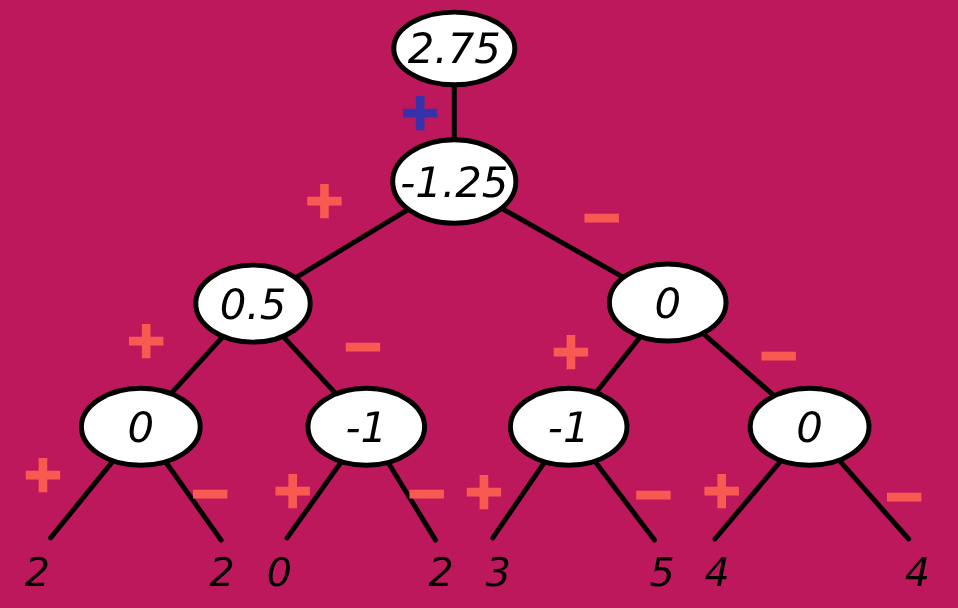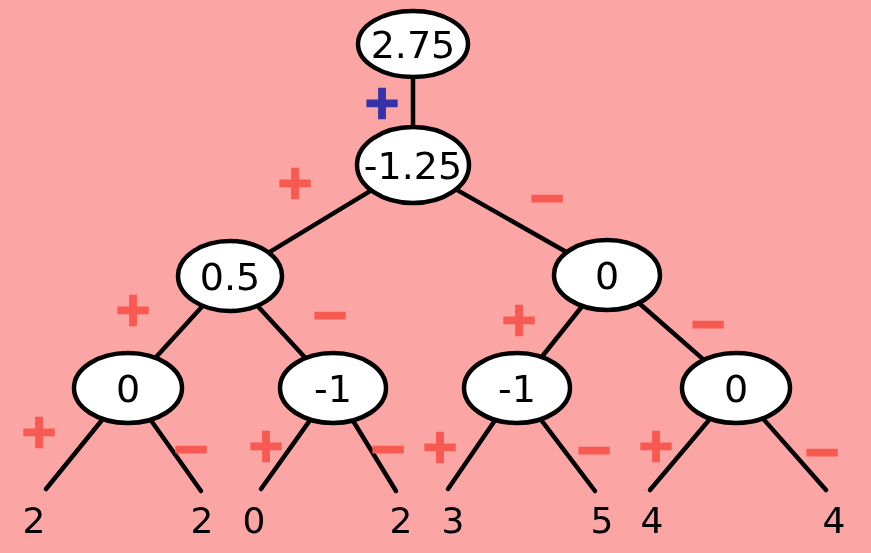--- a/index.html
+++ b/index.html
@@ -5,22 +5,23 @@
   html, body {
     margin: 0;
     padding: 0;
     background: #ffffff;
     font-family: "DejaVu Sans", "Liberation Sans", sans-serif;
   }
   .stage {
     position: relative;
     width: 871px;
     height: 553px;
-    background: #fca5a5;
+    background: #be185d;
     overflow: hidden;
+    font-style: italic;
   }
   svg { display: block; width: 871px; height: 553px; }
   .node-ellipse { fill: #ffffff; }
   .node-label { font-size: 38px; }
   .leaf-label { font-size: 36px; }
   .sign-label { font-size: 46px; font-weight: bold; }
 </style>
 </head>
 <body>
 

